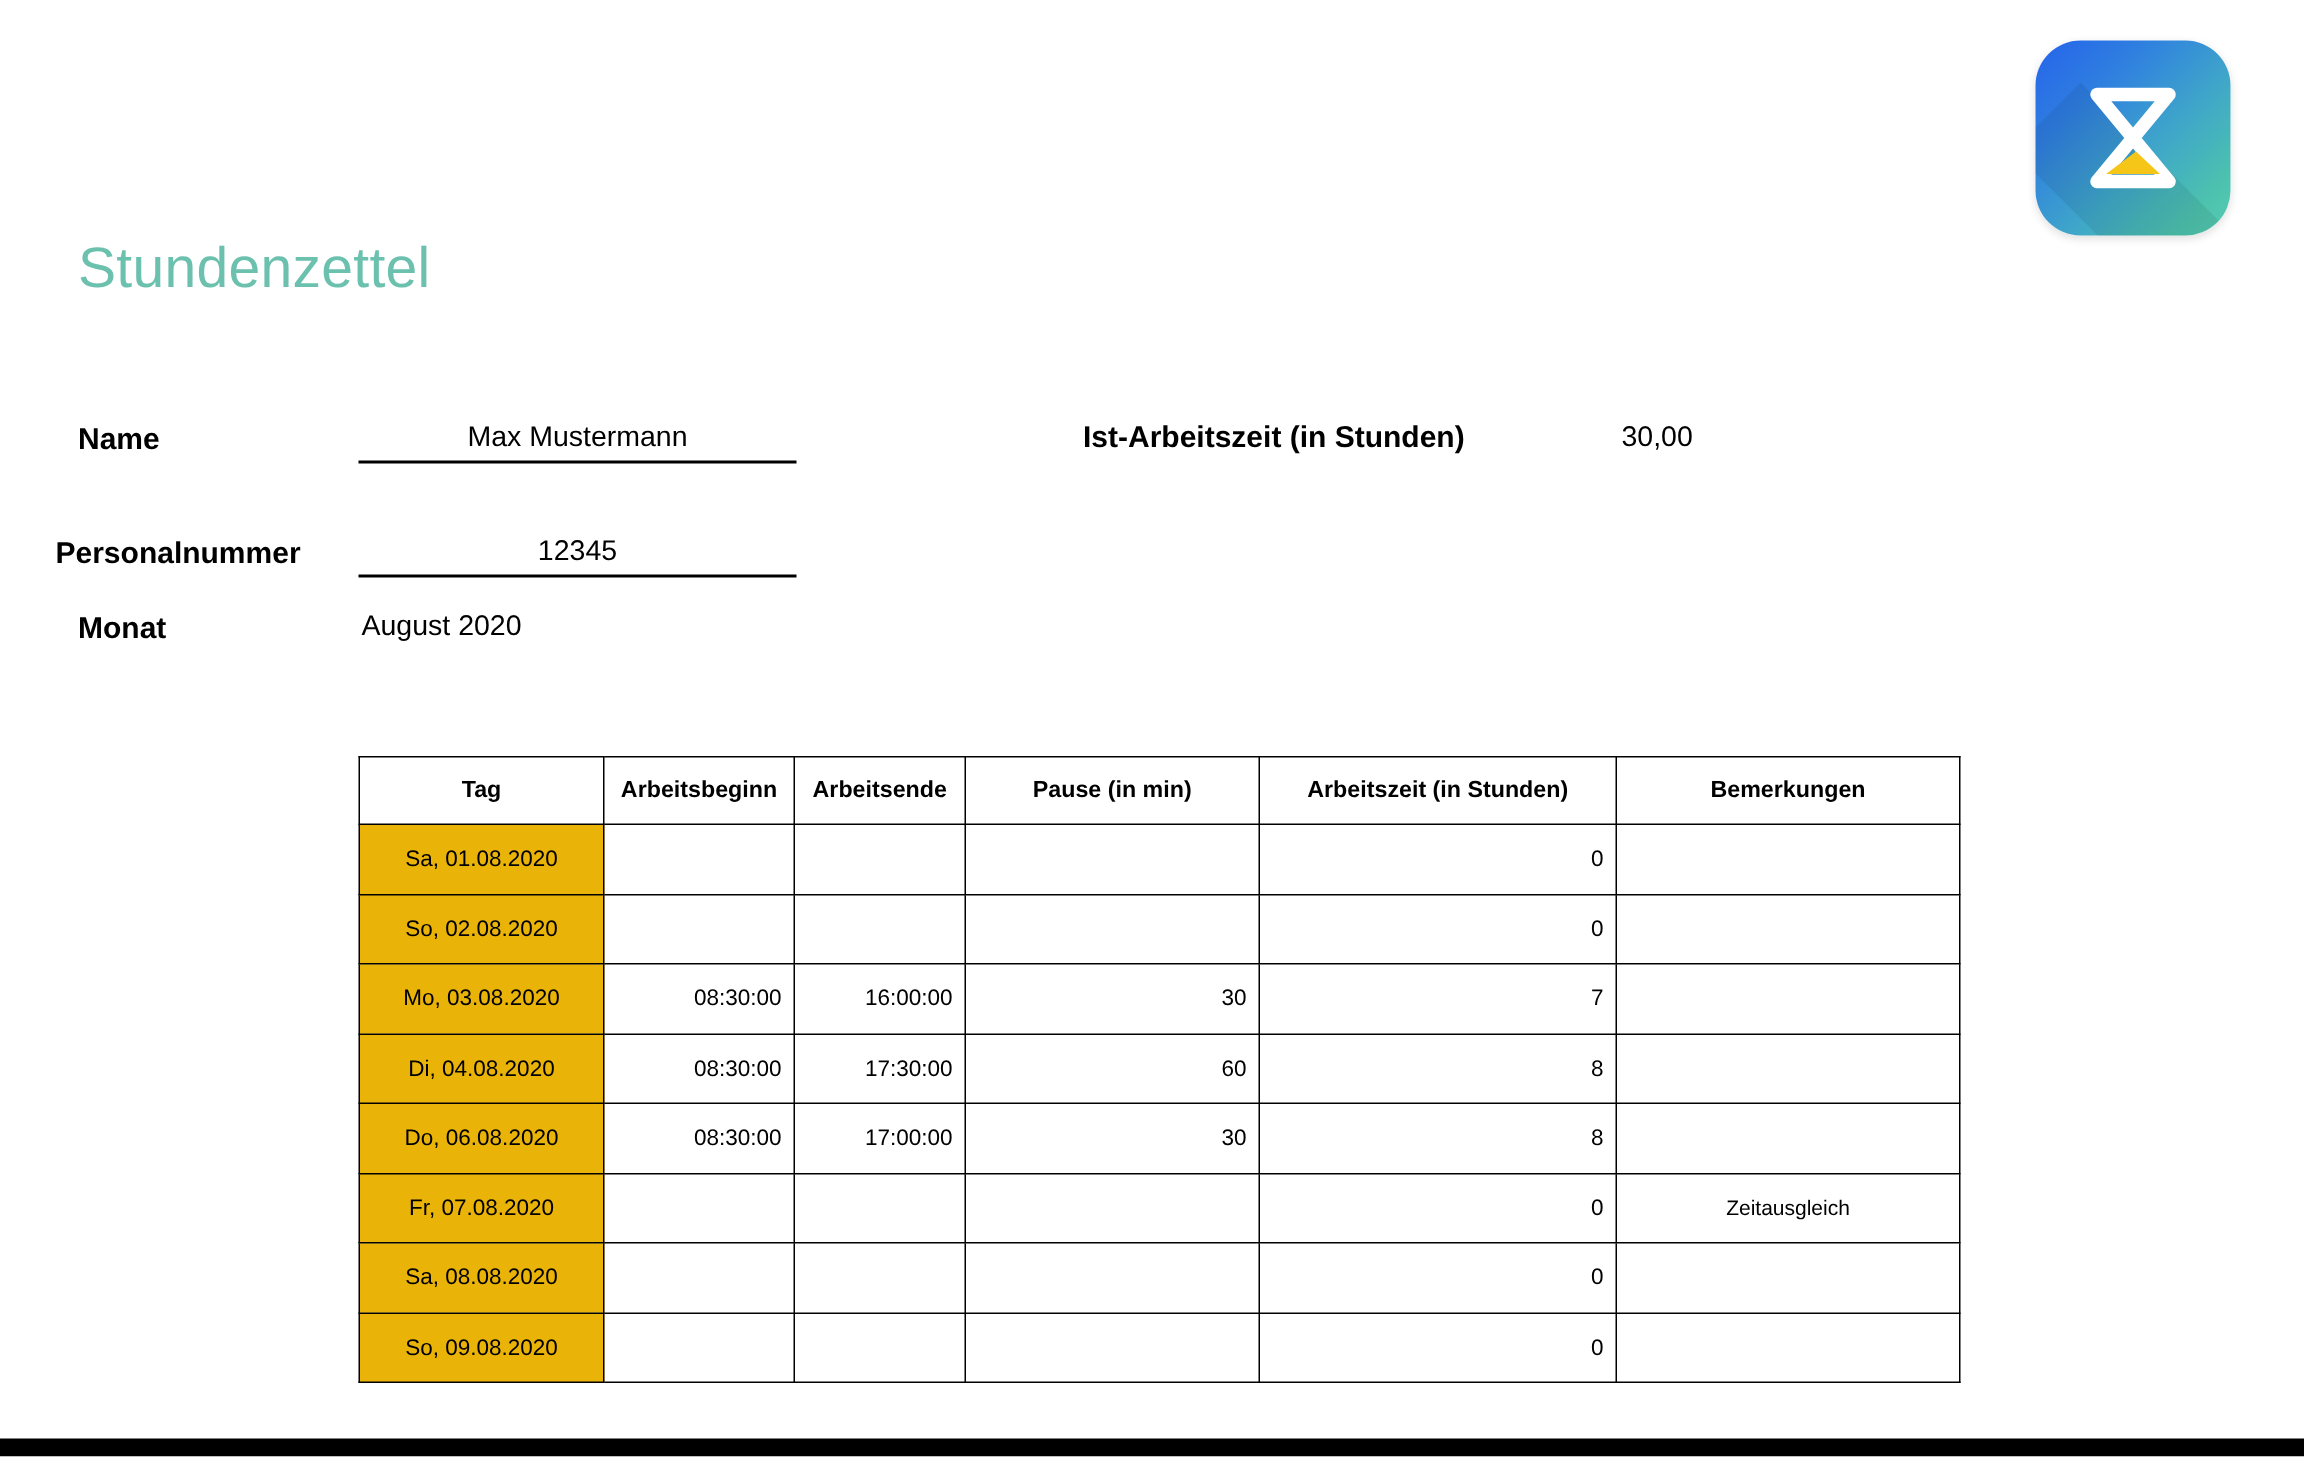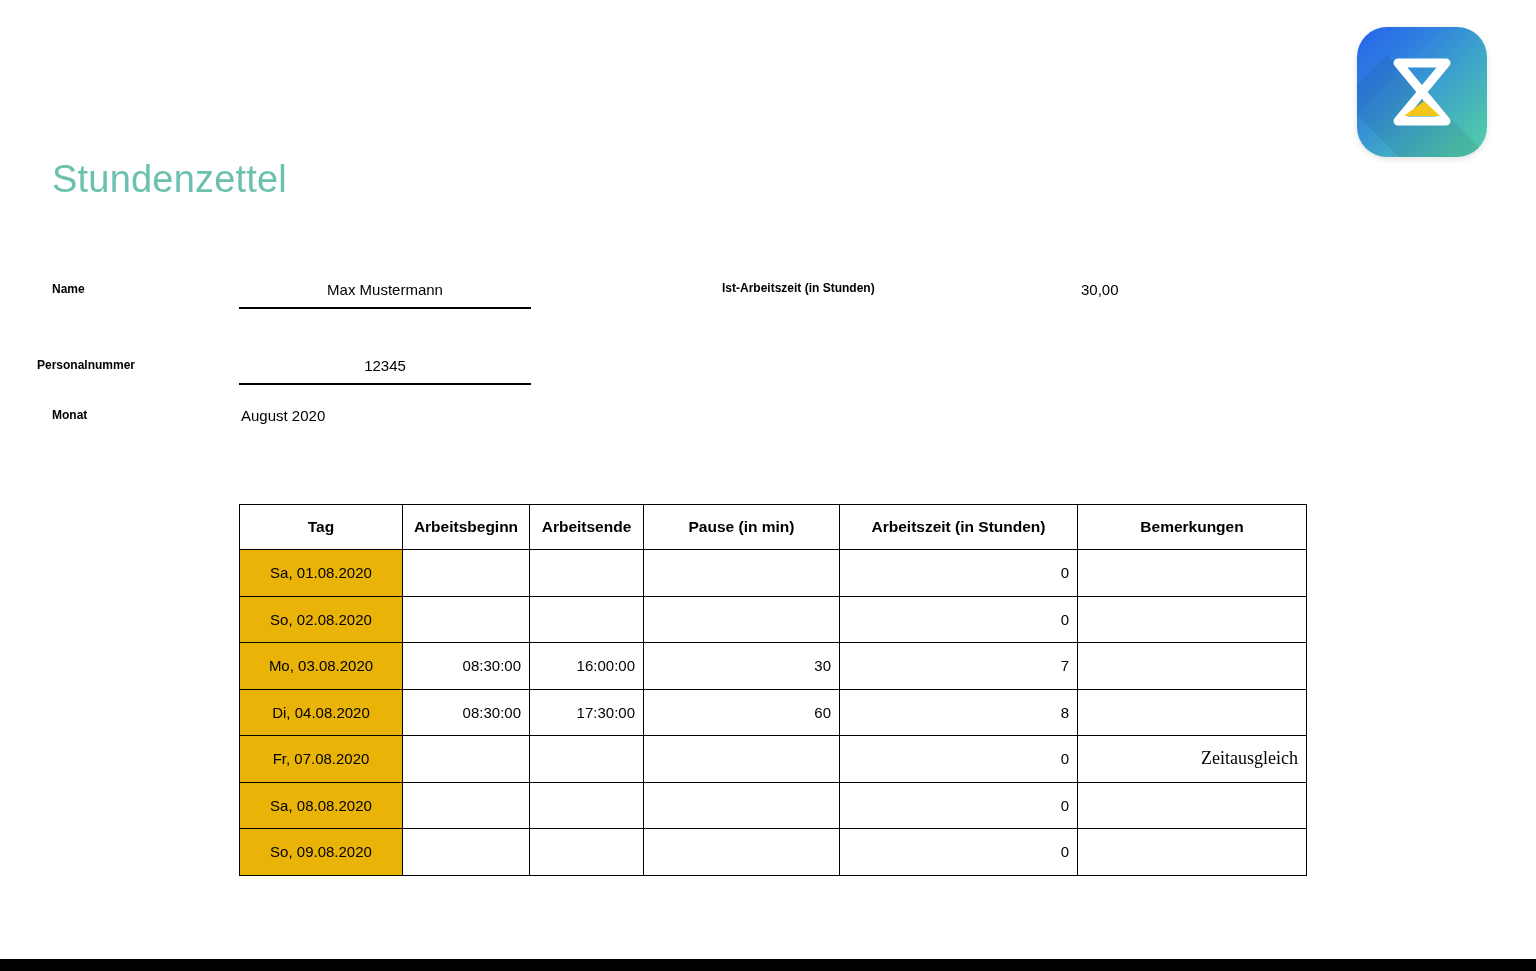--- a/index.html
+++ b/index.html
@@ -79,26 +79,26 @@
     font-weight: 400;
     color: #6cc1ae;
     letter-spacing: 0.2px;
     white-space: nowrap;
   }
 
   
   .meta-label {
     position: absolute;
     font-weight: bold;
-    font-size: 12px;
+    font-size: 20px;
     white-space: nowrap;
   }
   .meta-value {
     position: absolute;
-    font-size: 15px;
+    font-size: 19px;
     white-space: nowrap;
   }
   .meta-rule {
     position: absolute;
     border-bottom: 2px solid #000;
   }
 
   #label-name      { left: 52px;  top: 282px; }
   #value-name      { left: 239px; top: 281px; width: 292px; text-align: center; }
   #rule-name       { left: 239px; top: 307px; width: 292px; }
@@ -146,23 +146,22 @@
   td.cell-tag {
     background: #eab308;
     text-align: center;
     font-size: 15px;
   }
   td.cell-num {
     text-align: right;
     font-size: 15px;
   }
   td.cell-text {
-    text-align: right;
-    font-size: 18px;
-    font-family: Liberation Serif, serif;
+    text-align: center;
+    font-size: 14px;
   }
 </style>
 </head>
 <body>
 
 <div class="page">
 
   <div class="app-icon-wrap">
     <div class="app-icon">
       <div class="shadow-diag"></div>
@@ -235,20 +234,28 @@
         </tr>
         <tr>
           <td class="cell-tag">Di, 04.08.2020</td>
           <td class="cell-num">08:30:00</td>
           <td class="cell-num">17:30:00</td>
           <td class="cell-num">60</td>
           <td class="cell-num">8</td>
           <td class="cell-text"></td>
         </tr>
         <tr>
+          <td class="cell-tag">Do, 06.08.2020</td>
+          <td class="cell-num">08:30:00</td>
+          <td class="cell-num">17:00:00</td>
+          <td class="cell-num">30</td>
+          <td class="cell-num">8</td>
+          <td class="cell-text"></td>
+        </tr>
+        <tr>
           <td class="cell-tag">Fr, 07.08.2020</td>
           <td class="cell-num"></td>
           <td class="cell-num"></td>
           <td class="cell-num"></td>
           <td class="cell-num">0</td>
           <td class="cell-text">Zeitausgleich</td>
         </tr>
         <tr>
           <td class="cell-tag">Sa, 08.08.2020</td>
           <td class="cell-num"></td>

